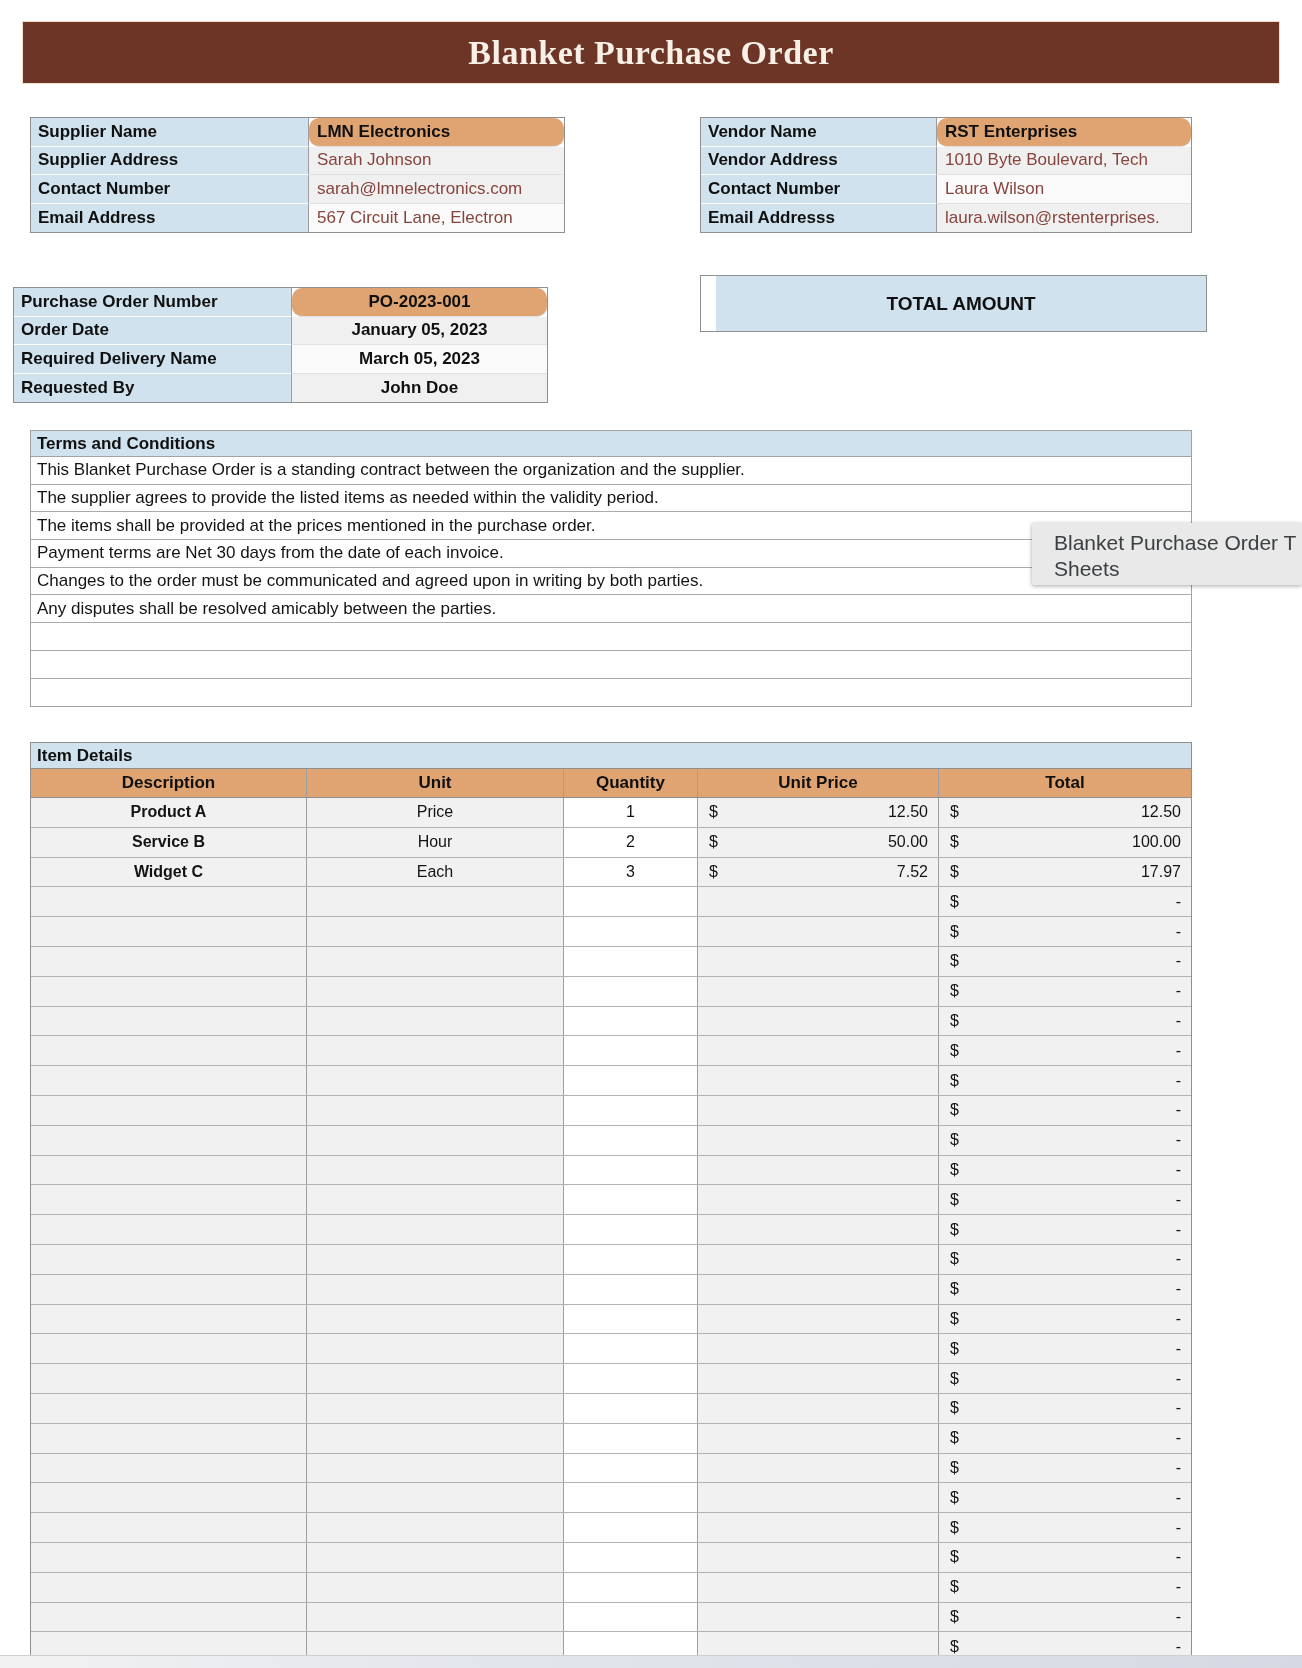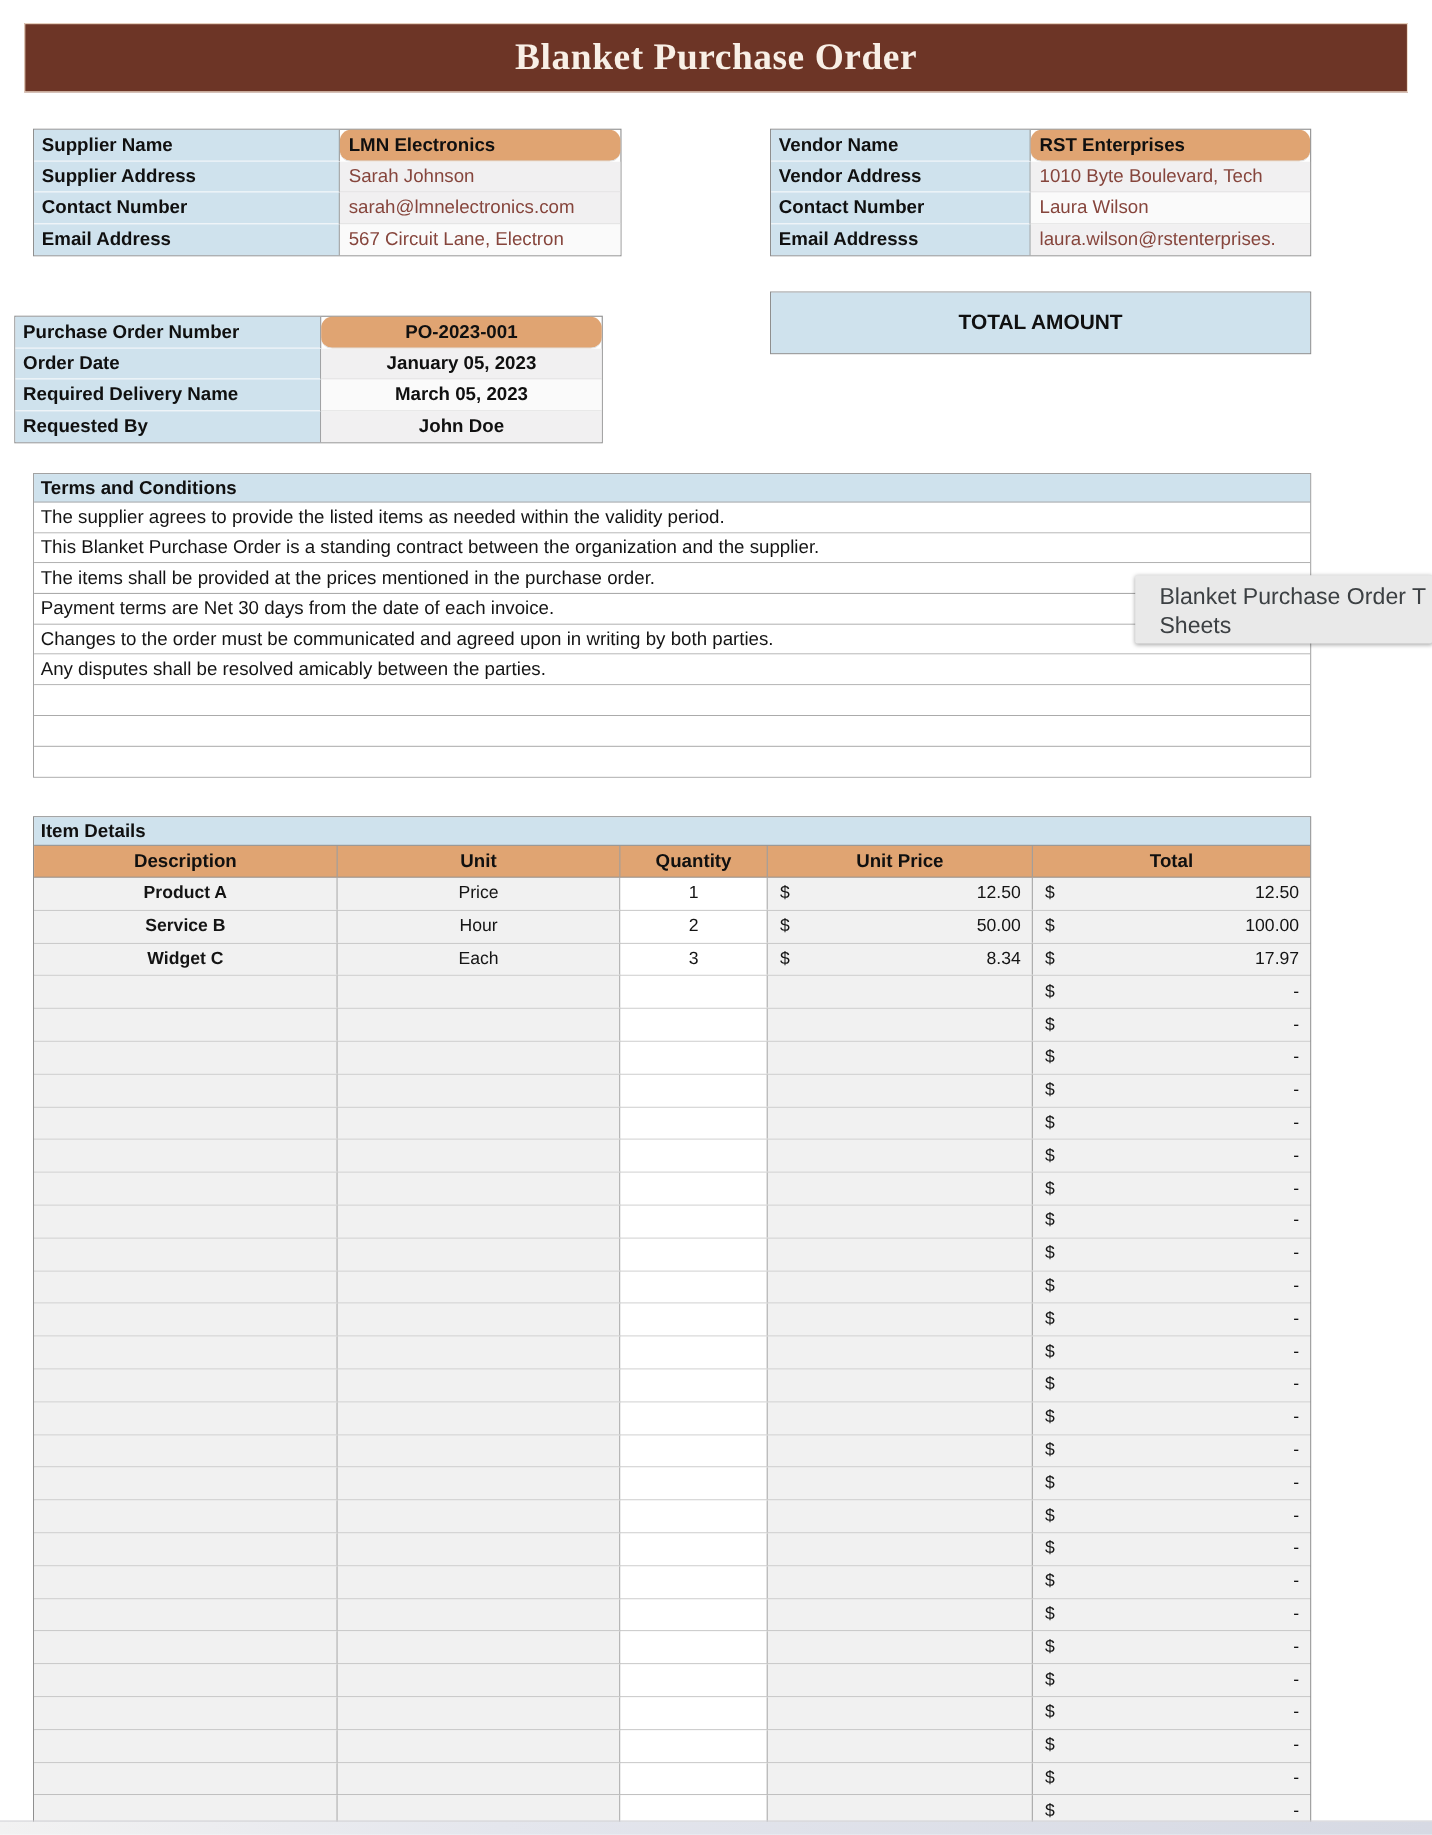--- a/index.html
+++ b/index.html
@@ -26,21 +26,21 @@
   #vendor-table .label-cell { width:236px; }
   .value-cell { flex:1; font-size:17px; color:var(--value_maroon,#86453c); padding-left:8px;
                 border-bottom:1px solid #e0e0e0; }
   .value-cell.odd  { background:#f1f0f1; }
   .value-cell.even { background:#fafafa; }
   .value-cell.highlight { background:var(--accent_orange,#e0a472); color:#101010; font-weight:bold;border-radius:10px; }
   .info-row:last-child .cell { border-bottom:none; }
   #order-table .value-cell { justify-content:center; padding-left:0; color:#101010; font-weight:bold; }
 
   
-  #total-box { position:absolute; left:700px; top:265px; width:490px; border:1px solid #8f8f8f; }
+  #total-box { position:absolute; left:700px; top:275px; width:490px; border:1px solid #8f8f8f;padding-left:15px; }
   #total-header { height:55px; background:var(--section_blue,#cfe2ed); display:flex; align-items:center;
                   justify-content:center; font-weight:bold; font-size:19px; color:#101010; }
   #total-value  { height:64px; background:var(--accent_orange,#e0a472); display:flex; align-items:center;
                   justify-content:center; font-weight:bold; font-size:31px; color:#101010; }
 
   
   #terms { position:absolute; left:30px; top:430px; width:1160px; border:1px solid #a2a2a2; background:#fff; }
   #terms-header { box-sizing:border-box; height:26px; background:var(--section_blue,#cfe2ed); font-weight:bold;
                   font-size:17px; color:#101010; display:flex; align-items:center; padding-left:6px;
                   border-bottom:1px solid #a2a2a2; }
@@ -140,22 +140,22 @@
     </div>
   </div>
 
 <div id="total-box">
   <div id="total-header">TOTAL AMOUNT</div>
 </div>
 
 <div id="terms">
   <div id="terms-header">Terms and Conditions</div>
   <div id="terms-rows">
+      <div class="terms-row">This Blanket Purchase Order is a standing contract between the organization and the supplier.</div>
       <div class="terms-row">The supplier agrees to provide the listed items as needed within the validity period.</div>
-      <div class="terms-row">This Blanket Purchase Order is a standing contract between the organization and the supplier.</div>
       <div class="terms-row">The items shall be provided at the prices mentioned in the purchase order.</div>
       <div class="terms-row">Payment terms are Net 30 days from the date of each invoice.</div>
       <div class="terms-row">Changes to the order must be communicated and agreed upon in writing by both parties.</div>
       <div class="terms-row">Any disputes shall be resolved amicably between the parties.</div>
       <div class="terms-row"></div>
       <div class="terms-row"></div>
       <div class="terms-row"></div>
     </div>
 </div>
 
@@ -199,21 +199,21 @@
           <span class="cur">$</span>
           <span class="amt">100.00</span>
         </div>
       </div>
       <div class="item-row">
         <div class="item-cell col-0 desc">Widget C</div>
         <div class="item-cell col-1">Each</div>
         <div class="item-cell col-2 qty">3</div>
         <div class="item-cell col-3 money">
           <span class="cur">$</span>
-          <span class="amt">8.34</span>
+          <span class="amt">7.52</span>
         </div>
         <div class="item-cell col-4 money">
           <span class="cur">$</span>
           <span class="amt">17.97</span>
         </div>
       </div>
       <div class="item-row">
         <div class="item-cell col-0"></div>
         <div class="item-cell col-1"></div>
         <div class="item-cell col-2 qty"></div>

